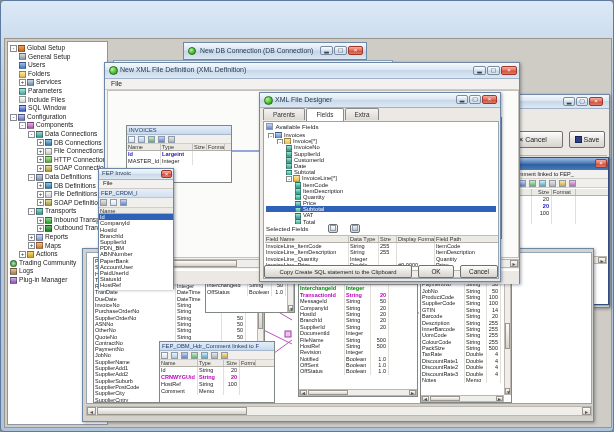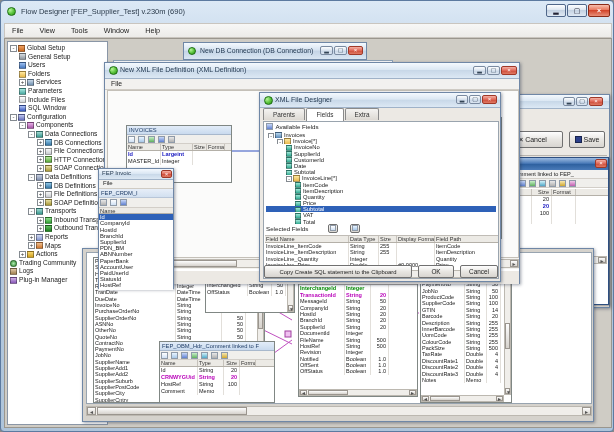--- a/index.html
+++ b/index.html
@@ -101,41 +101,21 @@
   #comment-table .trow{height:7px;line-height:7px;font-size:5.6px;}
   #comment-table .c0{width:34px} #comment-table .c1{width:20px;text-align:right} #comment-table .c2{width:24px}
   .statusbar{position:absolute;background:#ece9e4;border-top:1px solid #fff;box-shadow:inset 0 1px 0 #fff;font-size:6.8px;color:#333;}
   svg{position:absolute;left:0;top:0;}
 </style>
 </head>
 <body>
 
 <div id="screen">
 
-  <div class="abs main-titlebar">
-    <span class="orb abs" style="left:6px;top:6px"></span>
-    <span class="main-title-text">Flow Designer  [FEP_Supplier_Test]  v.230m (690)</span>
-    <div class="aerobtn" style="left:545px;width:20px">
-        <span>▂</span>
-      </div>
-    <div class="aerobtn" style="left:566px;width:20px">
-        <span>▢</span>
-      </div>
-    <div class="aerobtn close" style="left:587px;width:22px">
-        <span>×</span>
-      </div>
-  </div>
-
-  <div class="abs main-menubar">
-    <span class="menu-item">File</span>
-    <span class="menu-item">View</span>
-    <span class="menu-item">Tools</span>
-    <span class="menu-item">Window</span>
-    <span class="menu-item">Help</span>
-  </div>
+
 
   <div class="abs workarea">
 
     <div class="abs treepanel">
         <div class="titem" style="padding-left: 2px;"><span class="exp">-</span><span class="ic i-box"></span><span>Global Setup</span></div>
         <div class="titem" style="padding-left: 11px;"><span class="ic i-gear"></span><span>General Setup</span></div>
         <div class="titem" style="padding-left: 11px;"><span class="ic i-user"></span><span>Users</span></div>
         <div class="titem" style="padding-left: 11px;"><span class="ic i-folder"></span><span>Folders</span></div>
         <div class="titem" style="padding-left: 11px;"><span class="exp">+</span><span class="ic i-pc"></span><span>Services</span></div>
         <div class="titem" style="padding-left: 11px;"><span class="ic i-par"></span><span>Parameters</span></div>

